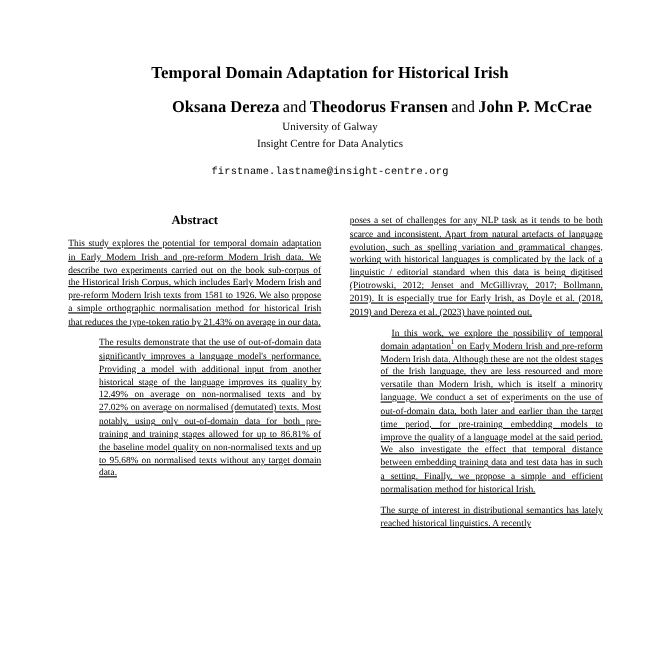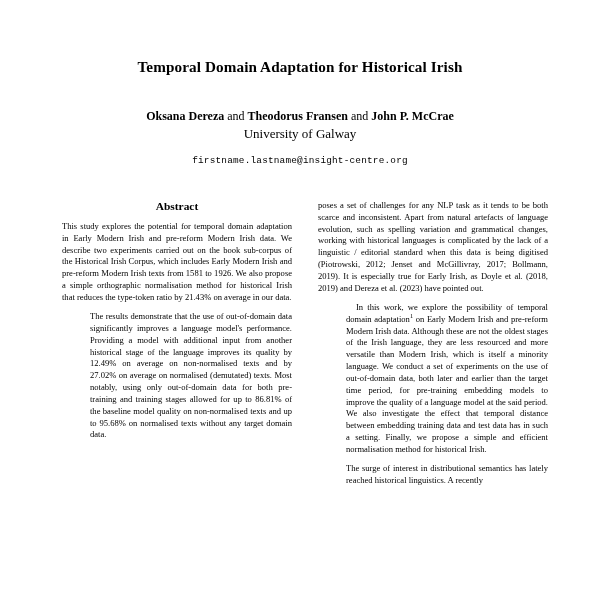--- a/index.html
+++ b/index.html
@@ -28,35 +28,35 @@
   .title {
     text-align: center;
     font-size: 15.2px;
     font-weight: bold;
     letter-spacing: .1px;
     margin: 0;
     padding-top: 58px;
     line-height: 1.2;
   }
   .authors {
-    text-align: center;
-    font-size: 12px;
-    margin-top: 32px;
+    text-align: right;
+    font-size: 15px;
+    margin-top: 12px;
     line-height: 1.35;
   }
   .authors .name {
     font-weight: bold;
   }
   .authors .conj {
     font-weight: normal;
     padding: 0 3px;
   }
   .affil {
     text-align: center;
-    font-size: 13px;
+    font-size: 10px;
     line-height: 1.42;
     margin-top: 1px;
   }
   .email {
     text-align: center;
     font-family: "Liberation Mono", "DejaVu Sans Mono", monospace;
     font-size: 9.4px;
     letter-spacing: .2px;
     margin-top: 11px;
   }
@@ -77,20 +77,21 @@
     font-weight: bold;
     margin: 0 0 9px 0;
   }
   p.para {
     margin: 0;
     font-size: 8.55px;
     line-height: 1.385;
     text-align: justify;
     text-justify: inter-word;
     hyphens: none;
+    text-decoration: underline;
   }
   p.para + p.para {
     margin-top: 7.5px;
     margin-left: 28px;
   }
   p.para.indent {
     margin-top: 0;
     text-indent: 10px;
   }
   .section-head {
@@ -118,20 +119,21 @@
 
 <div class="page">
 
   <h1 class="title">Temporal Domain Adaptation for Historical Irish</h1>
 
   <div class="authors">
     <span class="name">Oksana Dereza</span><span class="conj">and</span><span class="name">Theodorus Fransen</span><span class="conj">and</span><span class="name">John P. McCrae</span>
   </div>
 
   <div class="affil">University of Galway</div>
+  <div class="affil">Insight Centre for Data Analytics</div>
   <div class="email">firstname.lastname@insight-centre.org</div>
 
   <div class="columns">
 
     <div class="col">
       <div class="abstract-head">Abstract</div>
       <p class="para">This study explores the potential for temporal domain adaptation in Early Modern Irish and pre-reform Modern Irish data. We describe two experiments carried out on the book sub-corpus of the Historical Irish Corpus, which includes Early Modern Irish and pre-reform Modern Irish texts from 1581 to 1926. We also propose a simple orthographic normalisation method for historical Irish that reduces the type-token ratio by 21.43% on average in our data.</p>
       <p class="para">The results demonstrate that the use of out-of-domain data significantly improves a language model's performance. Providing a model with additional input from another historical stage of the language improves its quality by 12.49% on average on non-normalised texts and by 27.02% on average on normalised (demutated) texts. Most notably, using only out-of-domain data for both pre-training and training stages allowed for up to 86.81% of the baseline model quality on non-normalised texts and up to 95.68% on normalised texts without any target domain data.</p>
     </div>
 

